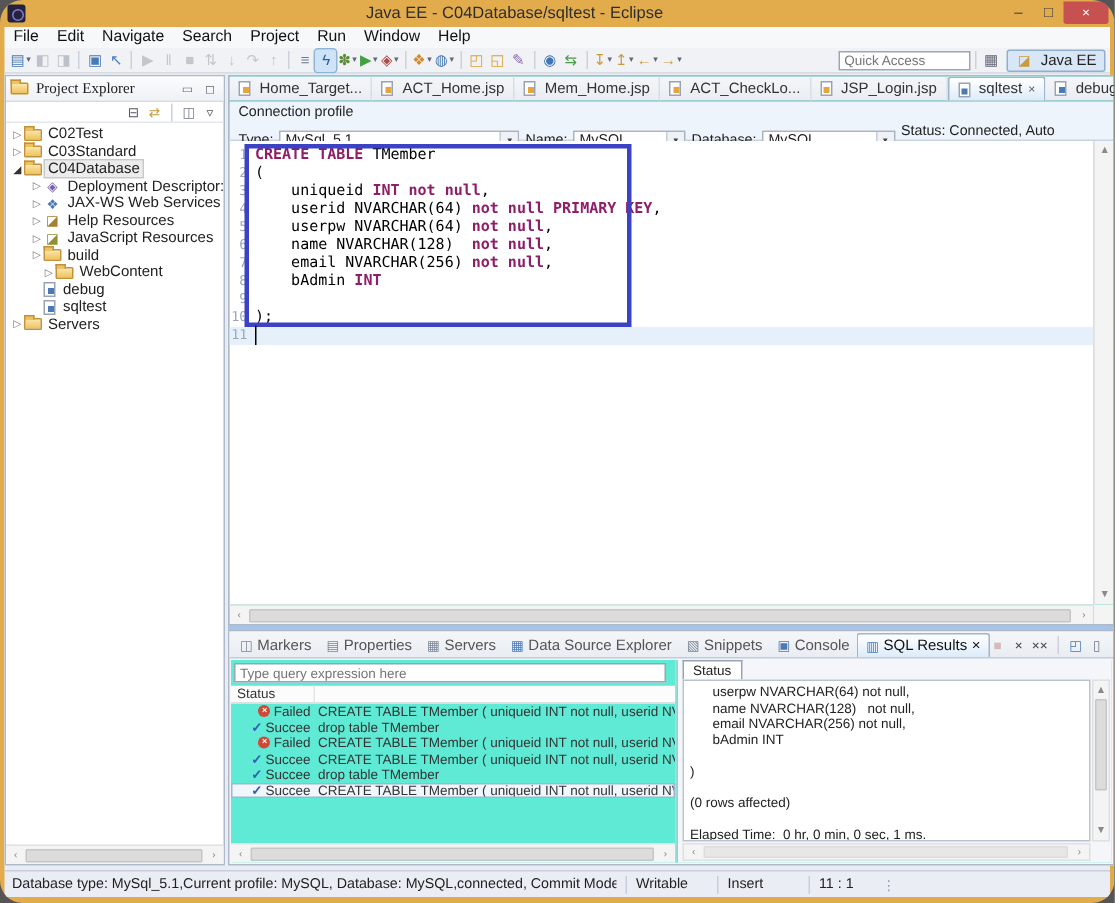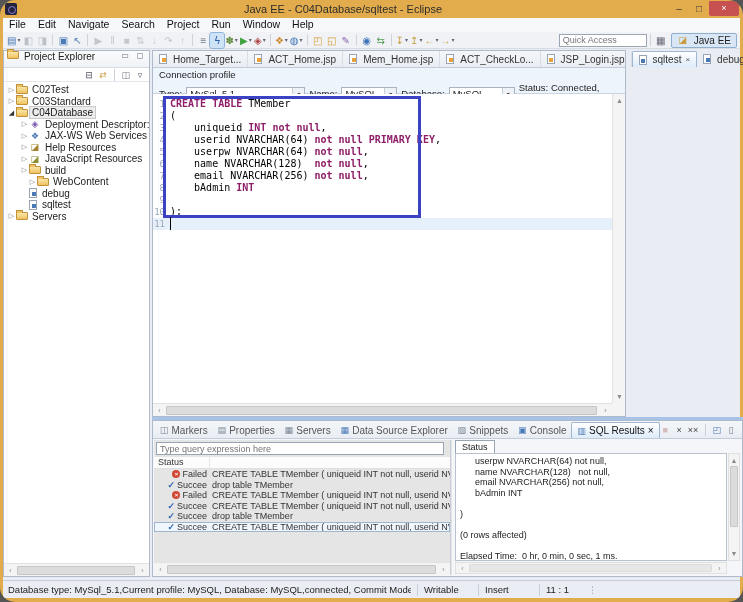--- a/index.html
+++ b/index.html
@@ -27,39 +27,39 @@
   .tbico.active { background:#CFE3F7; outline:1px solid #8FB4DA; }
   .tsep { width:1px; height:12px; background:#CBD2DA; margin:0 3px; flex:0 0 auto; }
   .qa-wrap { margin-left:auto; display:flex; align-items:center; }
   .qa-input { width:88px; height:13px; font-size:9px; border:1px solid #9AA6B5; padding:0 3px; color:#444; font-family:"Liberation Sans",sans-serif; }
   .persp-btn { display:flex; align-items:center; gap:3px; height:15px; padding:0 5px; margin-left:3px; background:#D9E6F5; border:1px solid #8FAFD0; border-radius:2px; font-size:10px; }
   
   .workspace { position:absolute; left:3px; top:49px; width:737px; height:531px; background:#E9EDF3; }
   .panel { position:absolute; background:#fff; border:1px solid #AEB9C9; }
   
   #pexp { left:0; top:1px; width:147px; height:527px; }
-  .pe-header { height:17px; display:flex; gap:3px; padding:0 3px; background:linear-gradient(#FBFCFD,#EFF2F6); border-bottom:1px solid #D5DBE3; font-size:10px; }
+  .pe-header { height:17px; display:flex; align-items:center; gap:3px; padding:0 3px; background:linear-gradient(#FBFCFD,#EFF2F6); border-bottom:1px solid #D5DBE3; font-size:10px;font-family:Liberation Serif, serif; }
   .pe-title { flex:1; white-space:nowrap; overflow:hidden; }
   .mini { font-size:8px; color:#667; width:12px; text-align:center; cursor:default; }
   .pe-toolbar { height:14px; display:flex; justify-content:flex-end; align-items:center; gap:2px; padding-right:3px; border-bottom:1px solid #E4E8EE; }
   .peico { font-size:9px; line-height:12px; min-width:12px; text-align:center; cursor:default; }
   .tree { padding-top:2px; font-size:10px; }
   .trow { display:flex; align-items:center; height:11.5px; white-space:nowrap; cursor:default; }
   .trow .exp { width:9px; font-size:7px; color:#777; text-align:center; flex:0 0 auto; }
   .trow .exp.open { color:#333; }
   .trow .lbl { padding:0 2px; overflow:hidden; }
   .trow.sel .lbl { background:#ECECEC; outline:1px solid #C9C9C9; }
   .folder { width:12px; height:8px; background:linear-gradient(#FBE5A8,#EDC express 35E); background:linear-gradient(#FBE5A8,#EDC35E); border:1px solid #C3913C; border-radius:1px; position:relative; margin:0 2px 0 0; flex:0 0 auto; }
   .folder::before { content:""; position:absolute; left:-1px; top:-3px; width:5px; height:2px; background:#EDC35E; border:1px solid #C3913C; border-bottom:none; }
   .ficon { width:8px; height:10px; background:#fff; border:1px solid #98A4B3; position:relative; margin-right:3px; flex:0 0 auto; }
   .ficon::after { content:""; position:absolute; left:1.5px; top:3px; width:4px; height:4px; background:#4A7AB5; }
   .ficon.jsp::after { background:#E8A33D; }
   .gico { width:12px; text-align:center; font-size:9px; margin-right:2px; flex:0 0 auto; }
   
-  #editor { left:149px; top:1px; width:474px; height:367px; background:#14b8a6; }
+  #editor { left:149px; top:1px; width:591px; height:367px; background:#14b8a6; }
   .tabbar { height:17px; display:flex; align-items:flex-end; background:linear-gradient(#F4F6F9,#E9EDF3); border-bottom:1px solid #C2CCD9; }
   .etab { display:flex; align-items:center; gap:3px; height:16px; padding:0 6px; font-size:10px; color:#333; white-space:nowrap; border-right:1px solid #D8DEE7; cursor:default; }
   .etab.active { background:linear-gradient(#FFFFFF,#DDEBFA); border:1px solid #9FB6CE; border-bottom:none; border-radius:2px 2px 0 0; }
   .etab .x { font-size:8px; color:#556; margin-left:1px; }
   .tabbar .spacer { flex:1; }
   .connbar { height:26px; background:#EDF4FC; border-bottom:1px solid #C8D4E2; font-size:9.5px; padding:1px 6px 0 6px; }
   .connrow2 { display:flex; align-items:center; gap:4px; margin-top:2px; }
   .combo { display:flex; align-items:center; background:#fff; border:1px solid #A9B4C0; height:13px; }
   .combo .cv { flex:1; padding:0 3px; font-size:9.5px; white-space:nowrap; overflow:hidden; }
   .combo .ca { width:12px; align-self:stretch; border-left:1px solid #C6CED8; background:#EEF1F5; font-size:6px; color:#445; display:flex; align-items:center; justify-content:center; }
@@ -82,21 +82,21 @@
   .sash { position:absolute; left:149px; top:368px; width:591px; height:3px; background:#A8C3E8; }
   
   #bpanel { left:149px; top:371px; width:591px; height:157px; background:#F4F6F9; }
   .bp-tabbar { height:18px; display:flex; align-items:flex-end; background:linear-gradient(#F4F6F9,#E9EDF3); border-bottom:1px solid #C2CCD9; padding-left:2px; }
   .btab { display:flex; align-items:center; gap:3px; height:16px; padding:0 5px; font-size:10px; color:#555; white-space:nowrap; cursor:default; }
   .btab .bgi { font-size:9px; }
   .btab.active { background:linear-gradient(#FFFFFF,#DDEBFA); border:1px solid #9FB6CE; border-bottom:none; border-radius:2px 2px 0 0; color:#111; }
   .bp-tools { margin-left:auto; display:flex; align-items:center; gap:3px; padding-right:4px; align-self:center; }
   .bpico { font-size:9px; color:#556; min-width:11px; text-align:center; cursor:default; }
   .bpico.dim { opacity:.5; }
-  .bp-body { position:absolute; left:1px; right:1px; top:19px; bottom:1px; background:#e5e5e5; }
+  .bp-body { position:absolute; left:1px; right:1px; top:19px; bottom:1px; background:#5eead4; }
   .bp-left { position:absolute; left:0; top:0; width:297px; bottom:0; border-right:1px solid #C6CED8; }
   .filter-input { position:absolute; left:2px; top:2px; width:288px; height:13px; border:1px solid #98A4B4; font-size:9px; padding:0 3px; color:#333; font-family:"Liberation Sans",sans-serif; }
   .rtable { position:absolute; left:0; top:17px; right:0; bottom:13px; font-size:9px; overflow:hidden; }
   .rhead { display:flex; height:12px; border-bottom:1px solid #E0E0E0; background:#FCFCFC; color:#333; }
   .rhead .c1 { width:56px; padding-left:4px; border-right:1px solid #E6E6E6; }
   .rhead .c2 { flex:1; padding-left:4px; }
   .rrow { display:flex; align-items:center; height:10.5px; white-space:nowrap; color:#333; }
   .rrow .st { width:56px; display:flex; align-items:center; justify-content:flex-end; gap:2px; padding-right:3px; flex:0 0 auto; }
   .rrow .op { flex:1; overflow:hidden; padding-left:2px; }
   .rrow.sel { background:#F0F6FD; outline:1px solid #9FB6CE; outline-offset:-1px; }

